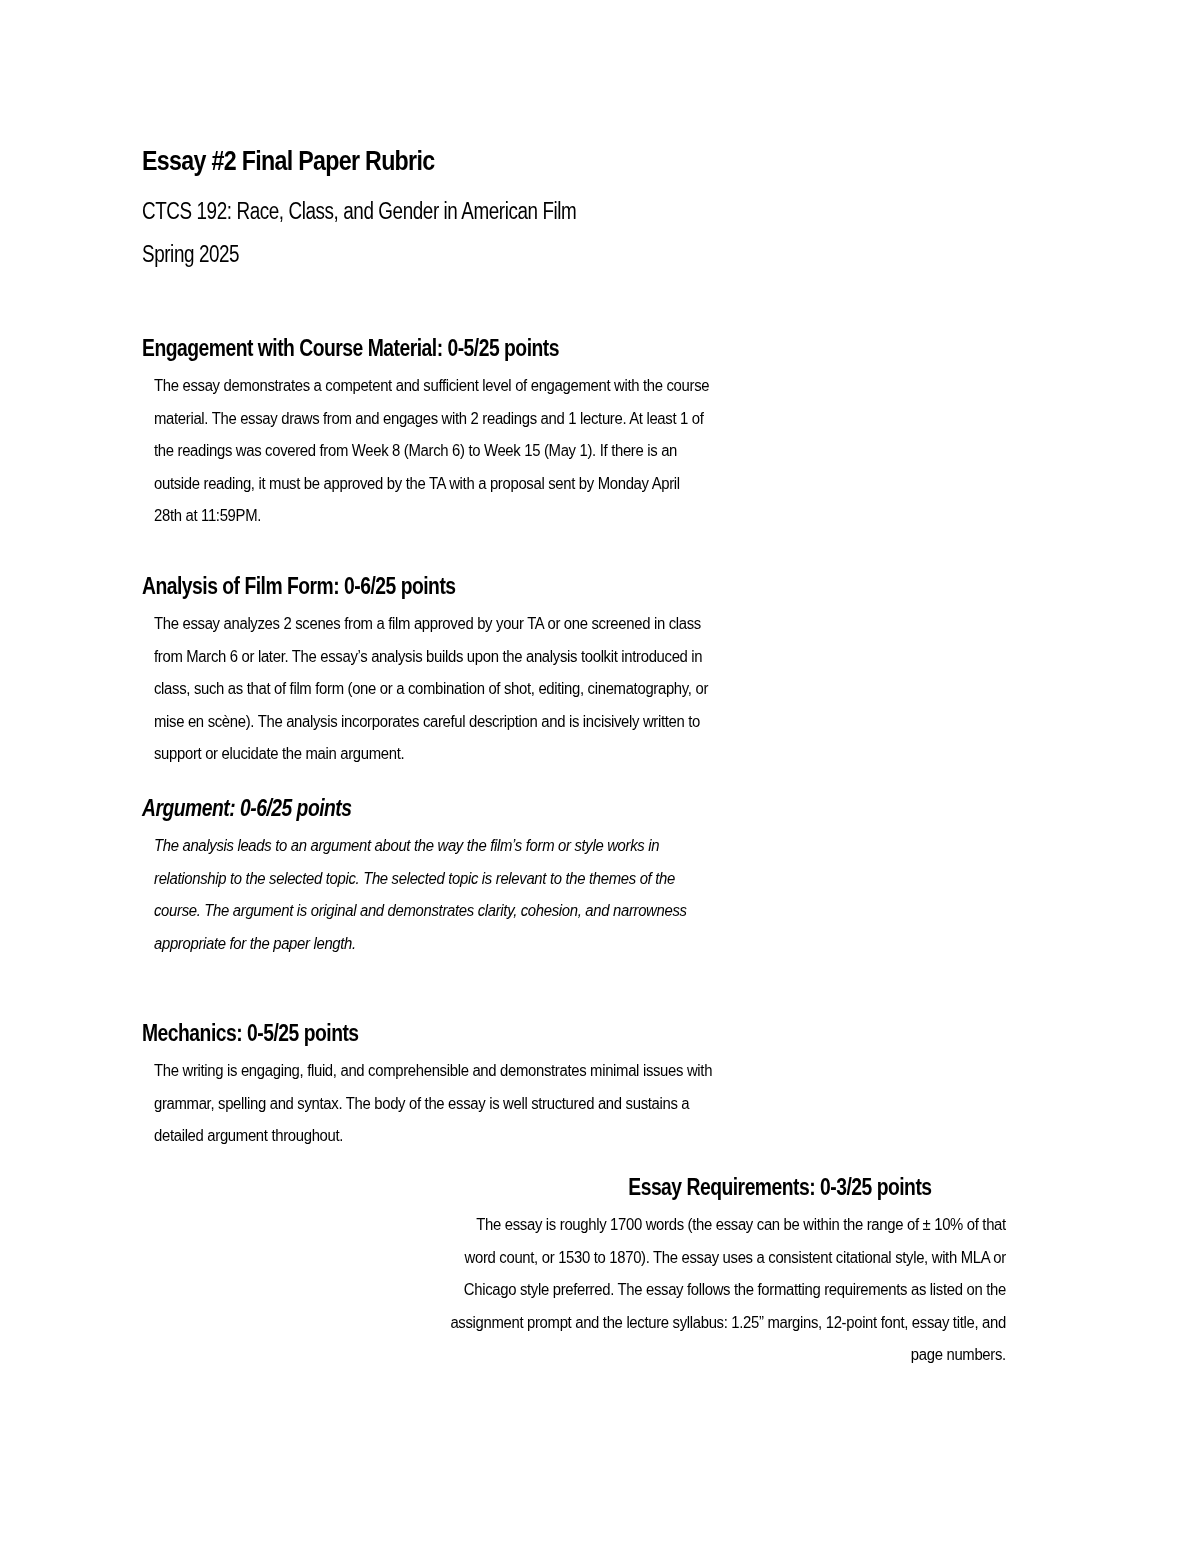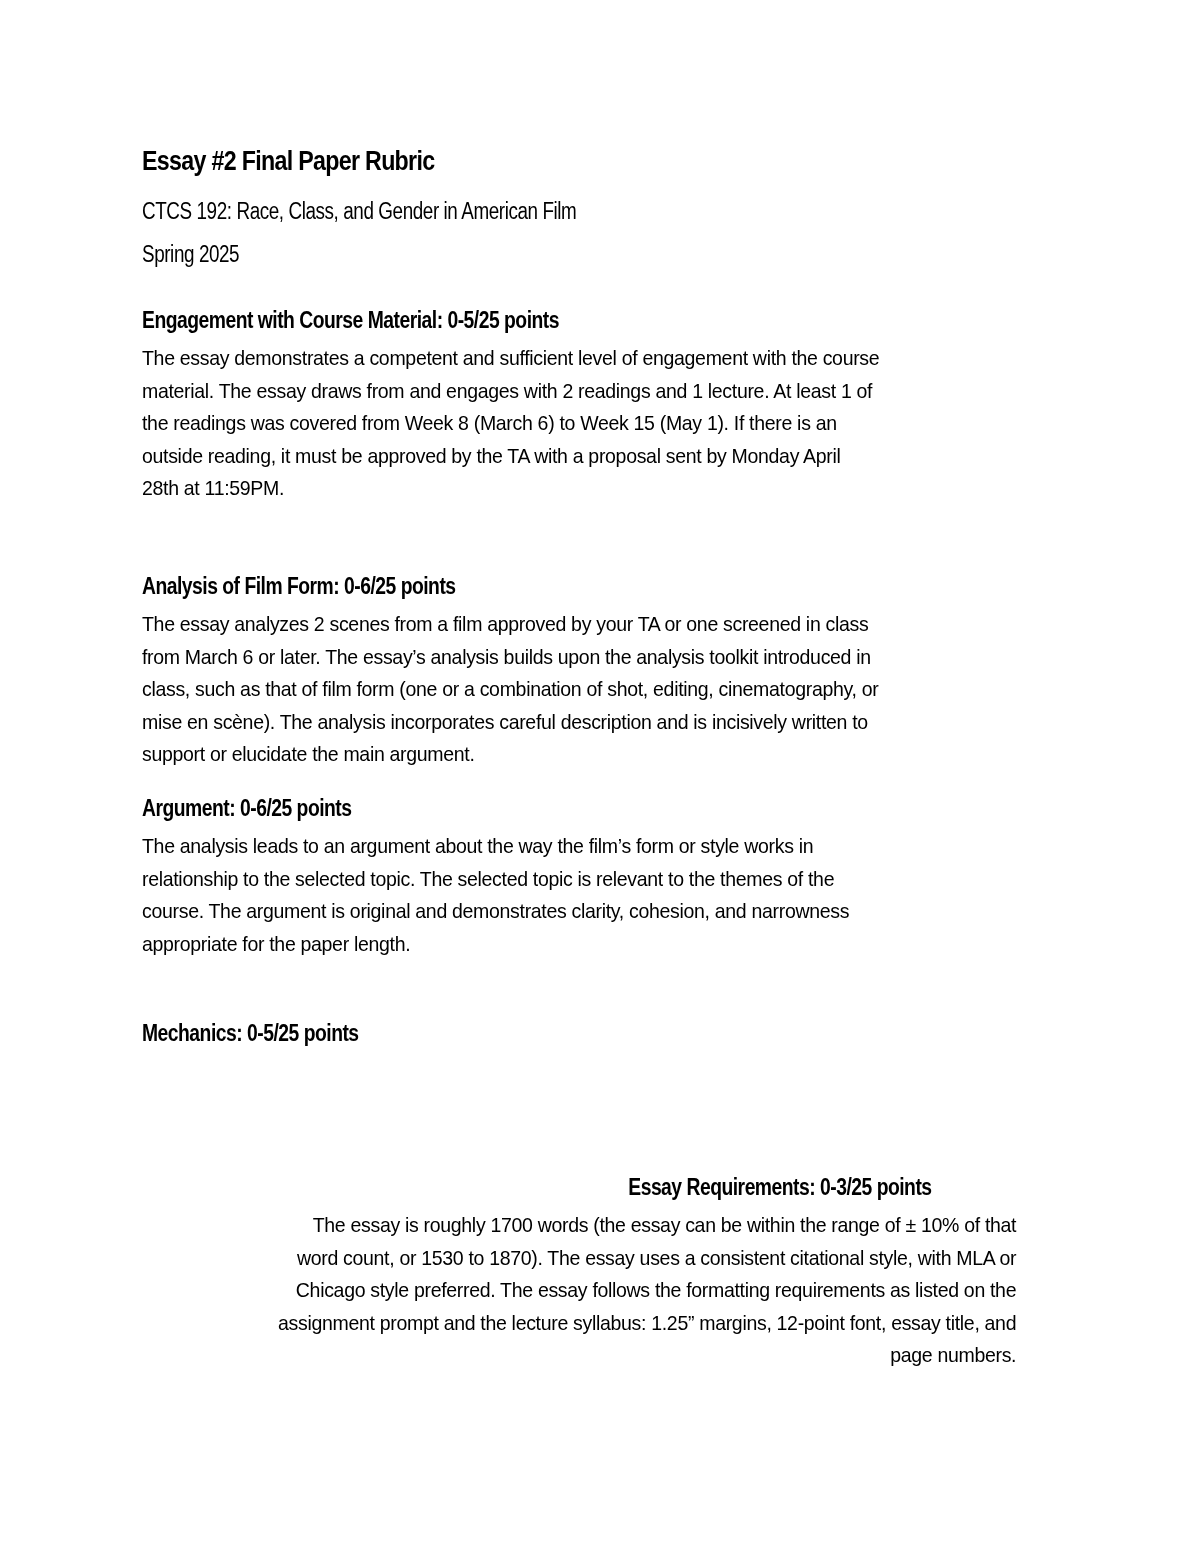--- a/index.html
+++ b/index.html
@@ -60,35 +60,35 @@
       letter-spacing: -0.6px;
       transform: scaleX(0.84);
       transform-origin: left top;
       white-space: nowrap;
       height: 32px;
       line-height: 32px;
       margin: 0;
     }
     .section-body {
       font-family: "Liberation Sans", sans-serif;
-      font-size: 21px;
+      font-size: 16px;
       line-height: 32.6px;
       letter-spacing: -0.35px;
-      margin: 0;
+      margin: 12px;
       margin-top: 6px;
       white-space: nowrap;
     }
     .section-body .line {
       display: block;
       transform: scaleX(0.93);
       transform-origin: left top;
     }
-    #sec-engagement { top: 304px; }
+    #sec-engagement { top: 332px; }
     #sec-film-form  { top: 570px; }
-    #sec-argument   { top: 792px; }
+    #sec-argument   { top: 792px; font-style: italic; }
     #sec-mechanics  { top: 1017px; }
     #sec-requirements { top: 1171px; text-align: right; }
   </style>
 </head>
 <body>
 
 <div class="page">
 
   <h1 class="doc-title">Essay #2 Final Paper Rubric</h1>
   <p class="subline course">CTCS 192: Race, Class, and Gender in American Film</p>
@@ -121,20 +121,25 @@
     <p class="section-body">
       <span class="line">The analysis leads to an argument about the way the film’s form or style works in</span>
       <span class="line">relationship to the selected topic. The selected topic is relevant to the themes of the</span>
       <span class="line">course. The argument is original and demonstrates clarity, cohesion, and narrowness</span>
       <span class="line">appropriate for the paper length.</span>
     </p>
   </div>
 
   <div class="section" id="sec-mechanics">
     <h2 class="section-heading">Mechanics: 0-5/25 points</h2>
+    <p class="section-body">
+      <span class="line">The writing is engaging, fluid, and comprehensible and demonstrates minimal issues with</span>
+      <span class="line">grammar, spelling and syntax. The body of the essay is well structured and sustains a</span>
+      <span class="line">detailed argument throughout.</span>
+    </p>
   </div>
 
   <div class="section" id="sec-requirements">
     <h2 class="section-heading">Essay Requirements: 0-3/25 points</h2>
     <p class="section-body">
       <span class="line">The essay is roughly 1700 words (the essay can be within the range of ± 10% of that</span>
       <span class="line">word count, or 1530 to 1870). The essay uses a consistent citational style, with MLA or</span>
       <span class="line">Chicago style preferred. The essay follows the formatting requirements as listed on the</span>
       <span class="line">assignment prompt and the lecture syllabus: 1.25” margins, 12-point font, essay title, and</span>
       <span class="line">page numbers.</span>

